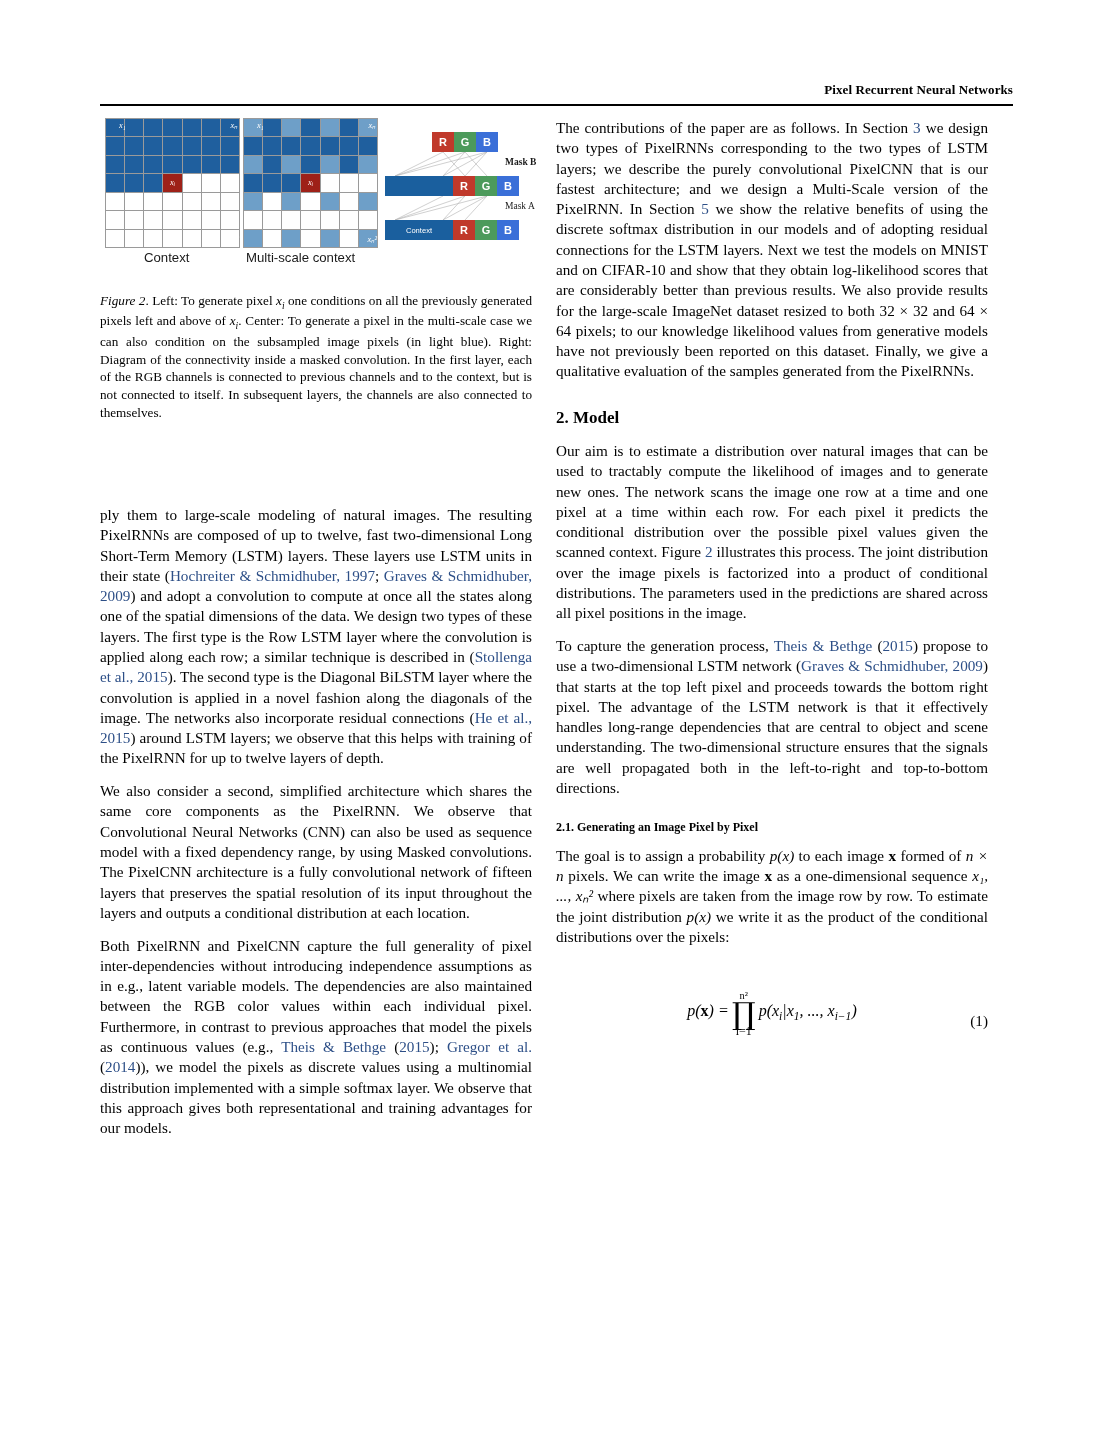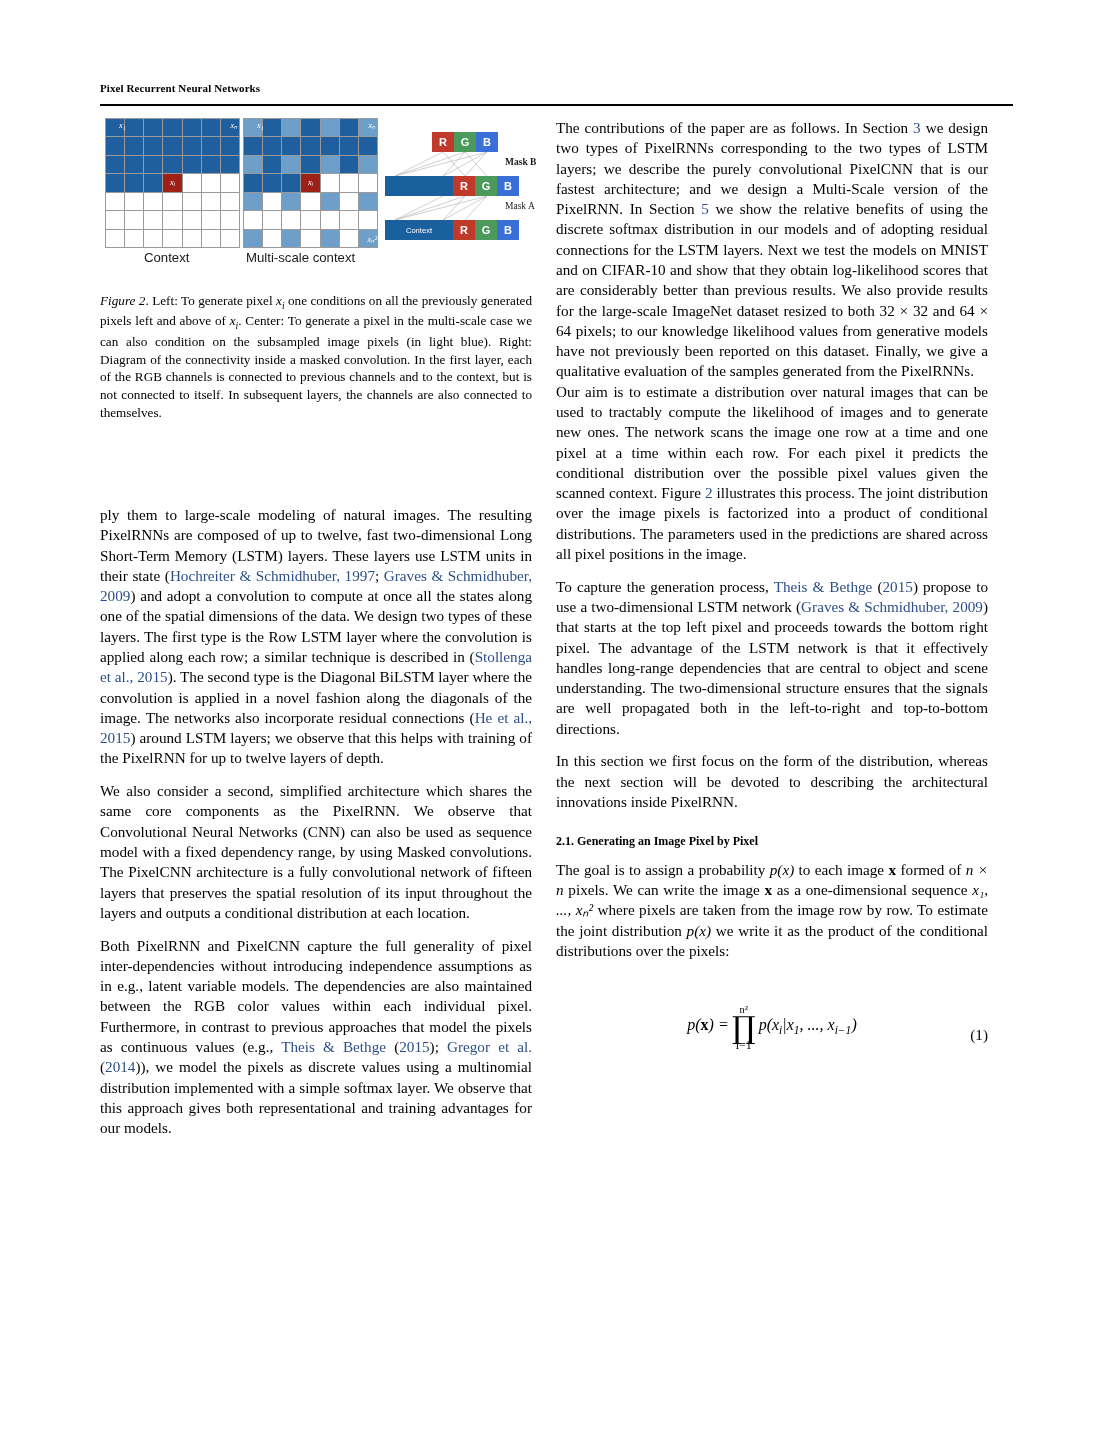--- a/index.html
+++ b/index.html
@@ -21,23 +21,23 @@
     width: 1113px;
     height: 1440px;
   }
 
   
   .running-head {
     position: absolute;
     left: 100px;
     top: 82px;
     width: 913px;
-    text-align: left;
+    text-align: right;
     font-weight: bold;
-    font-size: 11px;
+    font-size: 13px;
     letter-spacing: .1px;
   }
   .head-rule {
     position: absolute;
     left: 100px;
     top: 104px;
     width: 913px;
     height: 2.2px;
     background: #000;
   }
@@ -433,25 +433,25 @@
         <p class="para"><span>We also consider a second, simplified architecture which shares the same core components as the PixelRNN. We observe that Convolutional Neural Networks (CNN) can also be used as sequence model with a fixed dependency range, by using </span><span class="it">Masked</span><span> convolutions. The </span><span class="it">PixelCNN</span><span> architecture is a fully convolutional network of fifteen layers that preserves the spatial resolution of its input throughout the layers and outputs a conditional distribution at each location.</span></p>
         <p class="para"><span>Both PixelRNN and PixelCNN capture the full generality of pixel inter-dependencies without introducing independence assumptions as in e.g., latent variable models. The dependencies are also maintained between the RGB color values within each individual pixel. Furthermore, in contrast to previous approaches that model the pixels as continuous values (e.g., </span><span class="cite">Theis &amp; Bethge</span><span> (</span><span class="cite">2015</span><span>); </span><span class="cite">Gregor et al.</span><span> (</span><span class="cite">2014</span><span>)), we model the pixels as </span><span class="it">discrete</span><span> values using a multinomial distribution implemented with a simple softmax layer. We observe that this approach gives both representational and training advantages for our models.</span></p>
       </div>
   </div>
 
   <div class="col col-right">
     <div>
         <p class="para"><span>The contributions of the paper are as follows. In Section </span><span class="cite">3</span><span> we design two types of PixelRNNs corresponding to the two types of LSTM layers; we describe the purely convolutional PixelCNN that is our fastest architecture; and we design a </span><span class="it">Multi-Scale</span><span> version of the PixelRNN. In Section </span><span class="cite">5</span><span> we show the relative benefits of using the discrete softmax distribution in our models and of adopting residual connections for the LSTM layers. Next we test the models on MNIST and on CIFAR-10 and show that they obtain log-likelihood scores that are considerably better than previous results. We also provide results for the large-scale ImageNet dataset resized to both 32 × 32 and 64 × 64 pixels; to our knowledge likelihood values from generative models have not previously been reported on this dataset. Finally, we give a qualitative evaluation of the samples generated from the PixelRNNs.</span></p>
       </div>
 
+    <h2 class="section">2. Model</h2>
 
     <div>
         <p class="para"><span>Our aim is to estimate a distribution over natural images that can be used to tractably compute the likelihood of images and to generate new ones. The network scans the image one row at a time and one pixel at a time within each row. For each pixel it predicts the conditional distribution over the possible pixel values given the scanned context. Figure </span><span class="cite">2</span><span> illustrates this process. The joint distribution over the image pixels is factorized into a product of conditional distributions. The parameters used in the predictions are shared across all pixel positions in the image.</span></p>
         <p class="para"><span>To capture the generation process, </span><span class="cite">Theis &amp; Bethge</span><span> (</span><span class="cite">2015</span><span>) propose to use a two-dimensional LSTM network (</span><span class="cite">Graves &amp; Schmidhuber, 2009</span><span>) that starts at the top left pixel and proceeds towards the bottom right pixel. The advantage of the LSTM network is that it effectively handles long-range dependencies that are central to object and scene understanding. The two-dimensional structure ensures that the signals are well propagated both in the left-to-right and top-to-bottom directions.</span></p>
-        <p class="para"><span>In this section we first focus on the form of the distribution, whereas the next section will be devoted to describing the architectural innovations inside PixelRNN.</span></p>
       </div>
 
     <h3 class="subsection">2.1. Generating an Image Pixel by Pixel</h3>
 
     <div>
         <p class="para"><span>The goal is to assign a probability </span><span class="m">p(x)</span><span> to each image </span><span class="mb">x</span><span> formed of </span><span class="m">n × n</span><span> pixels. We can write the image </span><span class="mb">x</span><span> as a one-dimensional sequence </span><span class="m">x₁, ..., xₙ²</span><span> where pixels are taken from the image row by row. To estimate the joint distribution </span><span class="m">p(x)</span><span> we write it as the product of the conditional distributions over the pixels:</span></p>
       </div>
 
     <div class="equation-row">
       <div class="eq-body">

